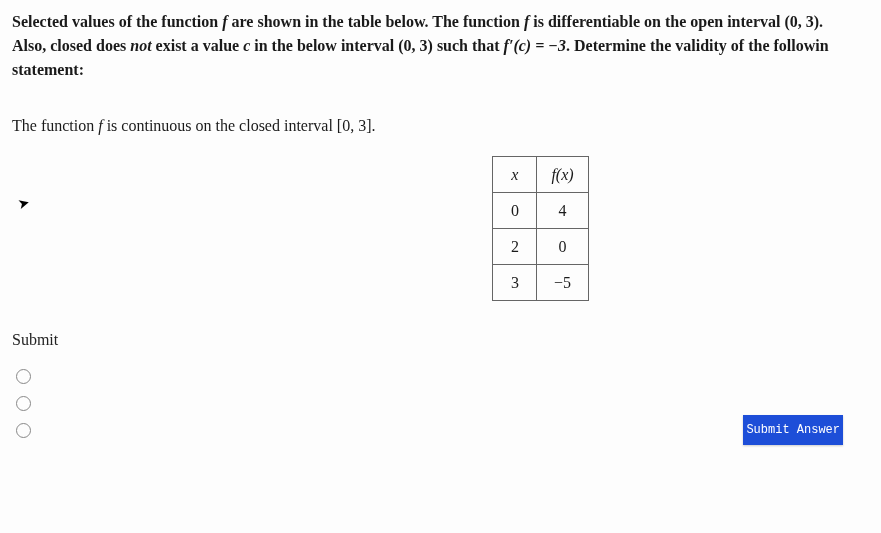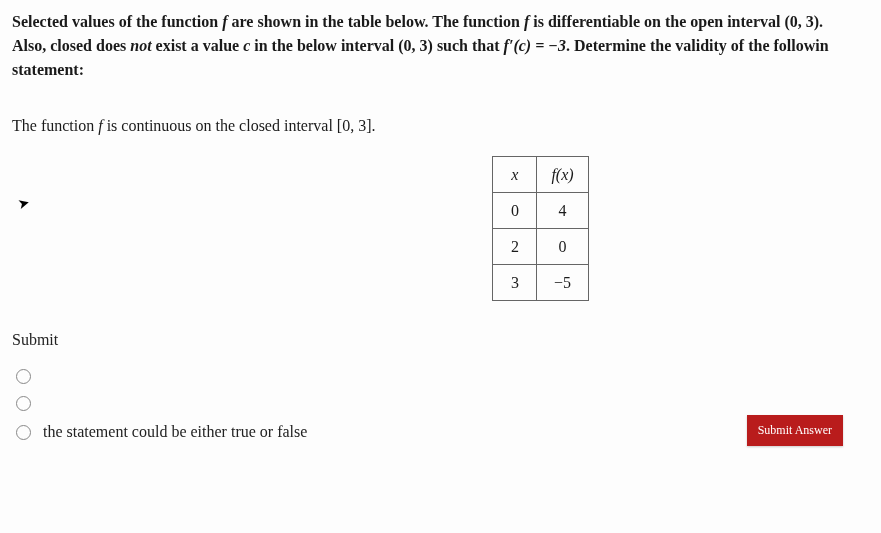--- a/index.html
+++ b/index.html
@@ -68,26 +68,26 @@
       flex-shrink: 0;
     }
     .option-label {
       font-size: 16px;
       color: #222;
     }
     .submit-btn {
       position: absolute;
       right: 38px;
       top: 415px;
-      background: #b91c1c;
+      background: #1d4ed8;
       color: #fff;
       border: none;
-      padding: 8px 11px;
+      padding: 8px 3px;
       font-size: 12px;
-      font-family: Liberation Serif, serif;
+      font-family: Liberation Mono, monospace;
       cursor: pointer;
       box-shadow: 0 1px 2px rgba(0,0,0,0.2);
     }
     .cursor {
       position: absolute;
       left: 18px;
       top: 195px;
       font-size: 14px;
       color: #000;
       transform: rotate(-15deg);
@@ -137,17 +137,16 @@
 
 <div class="options">
   <div class="option">
     <span class="radio"></span>
   </div>
   <div class="option">
     <span class="radio"></span>
   </div>
   <div class="option">
     <span class="radio"></span>
-    <span class="option-label">the statement could be either true or false</span>
   </div>
 </div>
 
 <button class="submit-btn">Submit Answer</button>
 
 </body></html>

